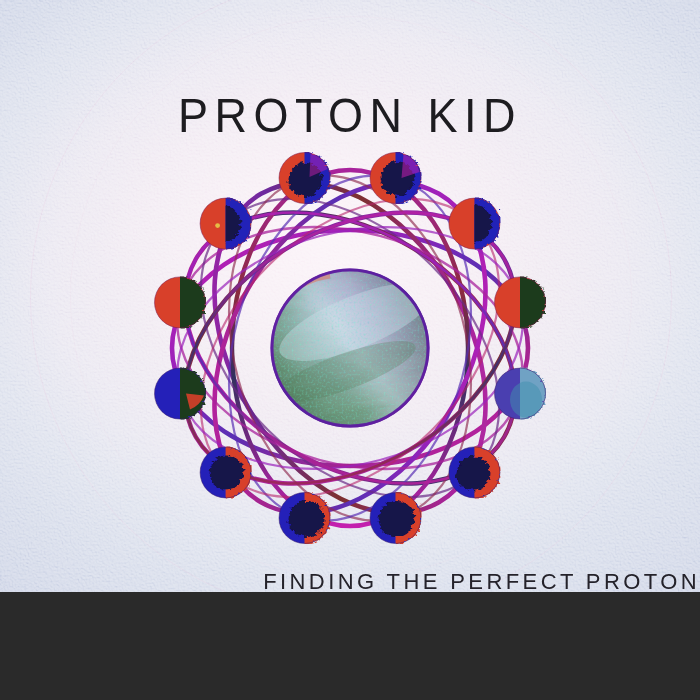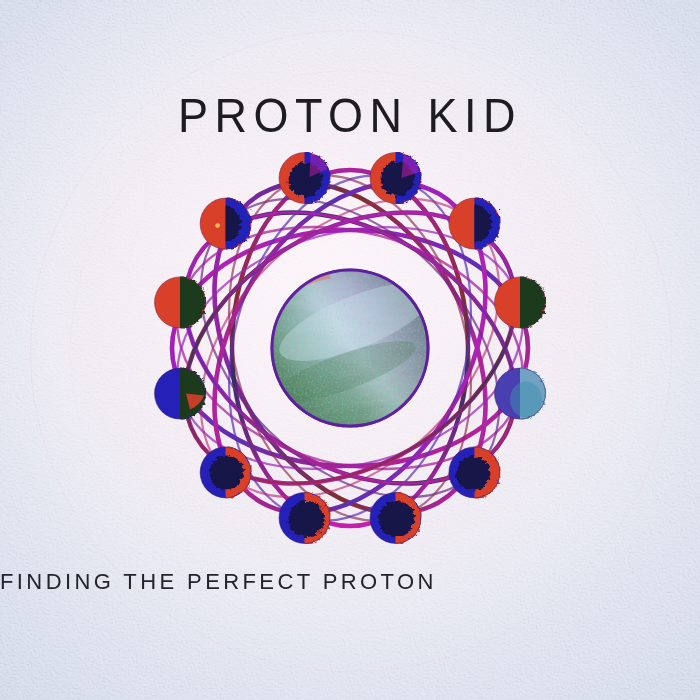--- a/index.html
+++ b/index.html
@@ -4,21 +4,21 @@
 <title>Album Cover</title>
 <style>
   html, body {
     margin: 0;
     padding: 0;
     background: #2a2a2a;
   }
   #cover {
     position: relative;
     width: 700px;
-    height: 700px;
+    height: 592px;
     overflow: hidden;
     font-family: "Liberation Sans", sans-serif;
     background: #e8dde6;
   }
 
   
   .bg-base {
     position: absolute;
     inset: 0;
     background:
@@ -110,21 +110,21 @@
     font-weight: 300;
     transform: scaleY(1.06);
     transform-origin: center top;
     white-space: nowrap;
   }
   .subtitle {
     position: absolute;
     left: 0;
     top: 570px;
     width: 700px;
-    text-align: left;
+    text-align: right;
     font-size: 22px;
     line-height: 1;
     letter-spacing: 3.4px;
     color: #24222a;
     font-weight: 300;
     transform: scaleY(1.04);
     transform-origin: center top;
     white-space: nowrap;
   }
 </style>

